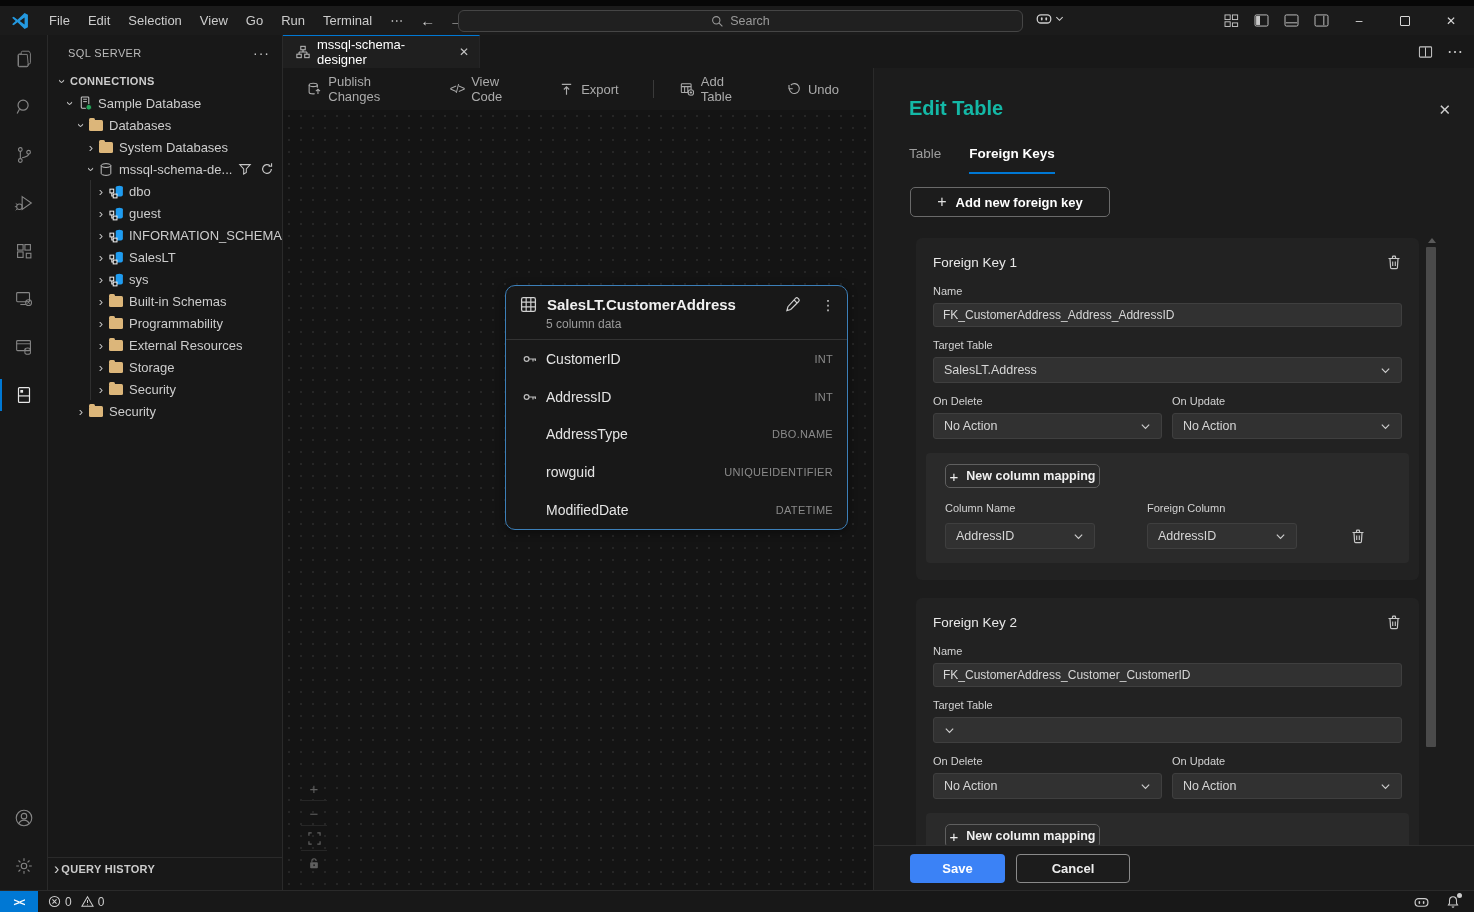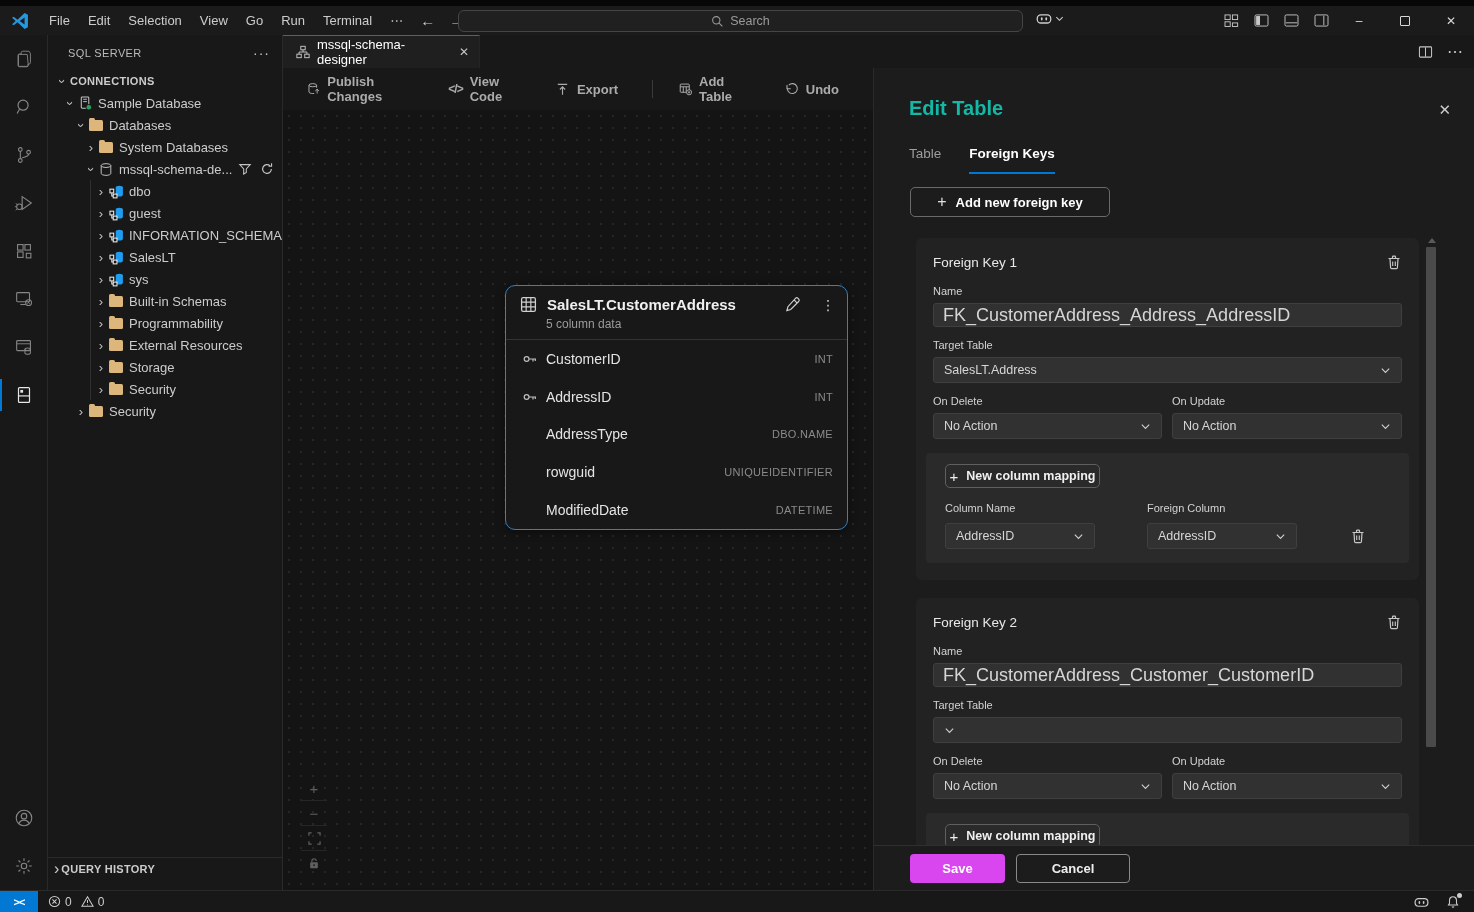--- a/index.html
+++ b/index.html
@@ -59,21 +59,21 @@
   .tab { width:197px; background:#1f1f1f; border-top:1px solid #0078d4; border-right:1px solid #252526; display:flex; align-items:center; padding:0 10px 0 13px; gap:7px; }
   .tab-label { font-size:13px; color:#ffffff; flex:1; }
   .tab-close { color:#c5c5c5; font-size:12px; }
   .tab-actions { position:absolute; right:10px; top:0; height:33px; display:flex; align-items:center; gap:14px; color:#c5c5c5; }
 
   .editor-body { flex:1; display:flex; min-height:0; }
 
   
   .canvas { width:590px; display:flex; flex-direction:column; background:#181818; }
   .toolbar { height:42px; display:flex; align-items:center; padding-left:24px; gap:0; color:#ababab; font-size:13px; }
-  .tool-btn { display:flex; align-items:center; gap:7px; margin-right:34px;font-weight:bold; }
+  .tool-btn { display:flex; align-items:center; gap:7px; margin-right:34px; }
   .tool-btn svg { stroke:#ababab; fill:none; stroke-width:1.2; }
   .tool-divider { width:1px; height:18px; background:#3a3a3a; margin:0 26px 0 0; }
   .canvas-field { flex:1; position:relative; background-color:#141414; background-image:radial-gradient(circle, #262626 1px, transparent 1.2px); background-size:12px 12px; overflow:hidden; }
 
   
   .table-card { position:absolute; left:222px; top:175px; width:343px; height:245px; background:#181818; border:1px solid #3c7fb8; border-radius:10px; box-shadow:0 2px 10px rgba(0,0,0,.45); display:flex; flex-direction:column; }
   .tc-header { padding:10px 12px 6px 14px; }
   .tc-titlerow { display:flex; align-items:center; gap:10px; }
   .tc-title { font-size:15px; font-weight:bold; color:#f0f0f0; flex:1; }
   .tc-sub { font-size:12px; color:#9b9b9b; margin:4px 0 2px 26px; }
@@ -98,39 +98,39 @@
   .ptab { font-size:13.5px; color:#9d9d9d; padding-bottom:11px; }
   .ptab.active { color:#ffffff; font-weight:bold; border-bottom:2px solid #0078d4; }
   .add-fk-btn { position:absolute; left:36px; top:119px; width:200px; height:30px; border:1px solid #6a6a6a; border-radius:5px; background:transparent; color:#ffffff; font-size:13px; font-weight:bold; display:flex; align-items:center; justify-content:center; gap:9px; font-family:inherit; }
   .add-fk-btn .plus { font-weight:normal; font-size:16px; color:#e0e0e0; }
 
   .scrollarea { position:absolute; left:0; top:162px; width:601px; height:615px; overflow:hidden; }
   .fk-card { position:relative; margin:8px 56px 18px 42px; width:503px; height:342px; background:#222222; border-radius:6px; padding:12px 17px; }
   .fk-title-row { display:flex; align-items:center; margin:4px 0 14px 0; }
   .fk-title { font-size:13.5px; color:#e8e8e8; flex:1; }
   .fk-label { font-size:11px; color:#d2d2d2; margin:12px 0 6px 0; }
-  .fk-input { width:469px; height:24px; background:#313131; border:1px solid #3f3f3f; border-radius:3px; color:#d6d6d6; font-size:18px; padding:0 9px; font-family:inherit; }
+  .fk-input { width:469px; height:24px; background:#313131; border:1px solid #3f3f3f; border-radius:3px; color:#d6d6d6; font-size:12px; padding:0 9px; font-family:inherit; }
   .fk-select { height:26px; background:#313131; border:1px solid #3f3f3f; border-radius:3px; color:#d6d6d6; font-size:12.5px; display:flex; align-items:center; padding:0 10px; }
   .fk-select .sel-text { flex:1; }
   .sel-wide { width:469px; }
   .two-col { display:flex; gap:10px; }
   .col238 { width:229px; }
   .mapping-box { margin-top:14px; margin-left:-7px; width:483px; background:#2a2a2a; border-radius:4px; padding:11px 17px 14px 19px; }
   .map-btn { width:155px; height:24px; border:1px solid #5f5f5f; border-radius:5px; background:transparent; color:#f0f0f0; font-size:12.5px; font-weight:bold; display:flex; align-items:center; justify-content:center; gap:8px; font-family:inherit; }
   .map-labels { display:flex; margin-top:14px; }
   .map-labels .fk-label { margin:0; }
   .map-row { display:flex; align-items:center; margin-top:9px; }
   .sel-150 { width:150px; }
 
   .pscrollbar { position:absolute; right:37px; top:170px; width:11px; height:607px; }
   .ps-arrow { width:0; height:0; margin:0 auto 4px auto; border-left:4px solid transparent; border-right:4px solid transparent; border-bottom:5px solid #5a5a5a; }
   .ps-thumb { width:10px; height:500px; background:#4a4a4a; border-radius:1px; }
 
   .panel-footer { position:absolute; left:0; bottom:0; width:601px; height:45px; background:#1c1c1c; border-top:1px solid #2f2f2f; display:flex; align-items:center; padding-left:36px; gap:11px; }
-  .btn-save { width:95px; height:29px; background:#d946ef; border:none; border-radius:4px; color:#ffffff; font-size:13px; font-weight:bold; font-family:inherit; }
+  .btn-save { width:95px; height:29px; background:#3b82f6; border:none; border-radius:4px; color:#ffffff; font-size:13px; font-weight:bold; font-family:inherit; }
   .btn-cancel { width:114px; height:29px; background:transparent; border:1px solid #8a8a8a; border-radius:4px; color:#eeeeee; font-size:13px; font-weight:bold; font-family:inherit; }
 
   
   .statusbar { position:absolute; left:0; bottom:0; width:1474px; height:22px; background:#181818; border-top:1px solid #2a2a2a; display:flex; align-items:center; font-size:12px; color:#cccccc; }
   .remote-chip { width:38px; height:22px; background:#0078d4; color:#ffffff; display:flex; align-items:center; justify-content:center; font-size:11px; font-weight:bold; letter-spacing:-1px; }
   .sb-problems { display:flex; align-items:center; gap:4px; margin-left:10px; font-size:12px; }
   .sb-right { margin-left:auto; display:flex; align-items:center; gap:16px; padding-right:14px; }
   .bell-wrap { position:relative; }
   .bell-dot { position:absolute; right:-2px; top:-2px; width:5px; height:5px; border-radius:50%; background:#cccccc; }
 

